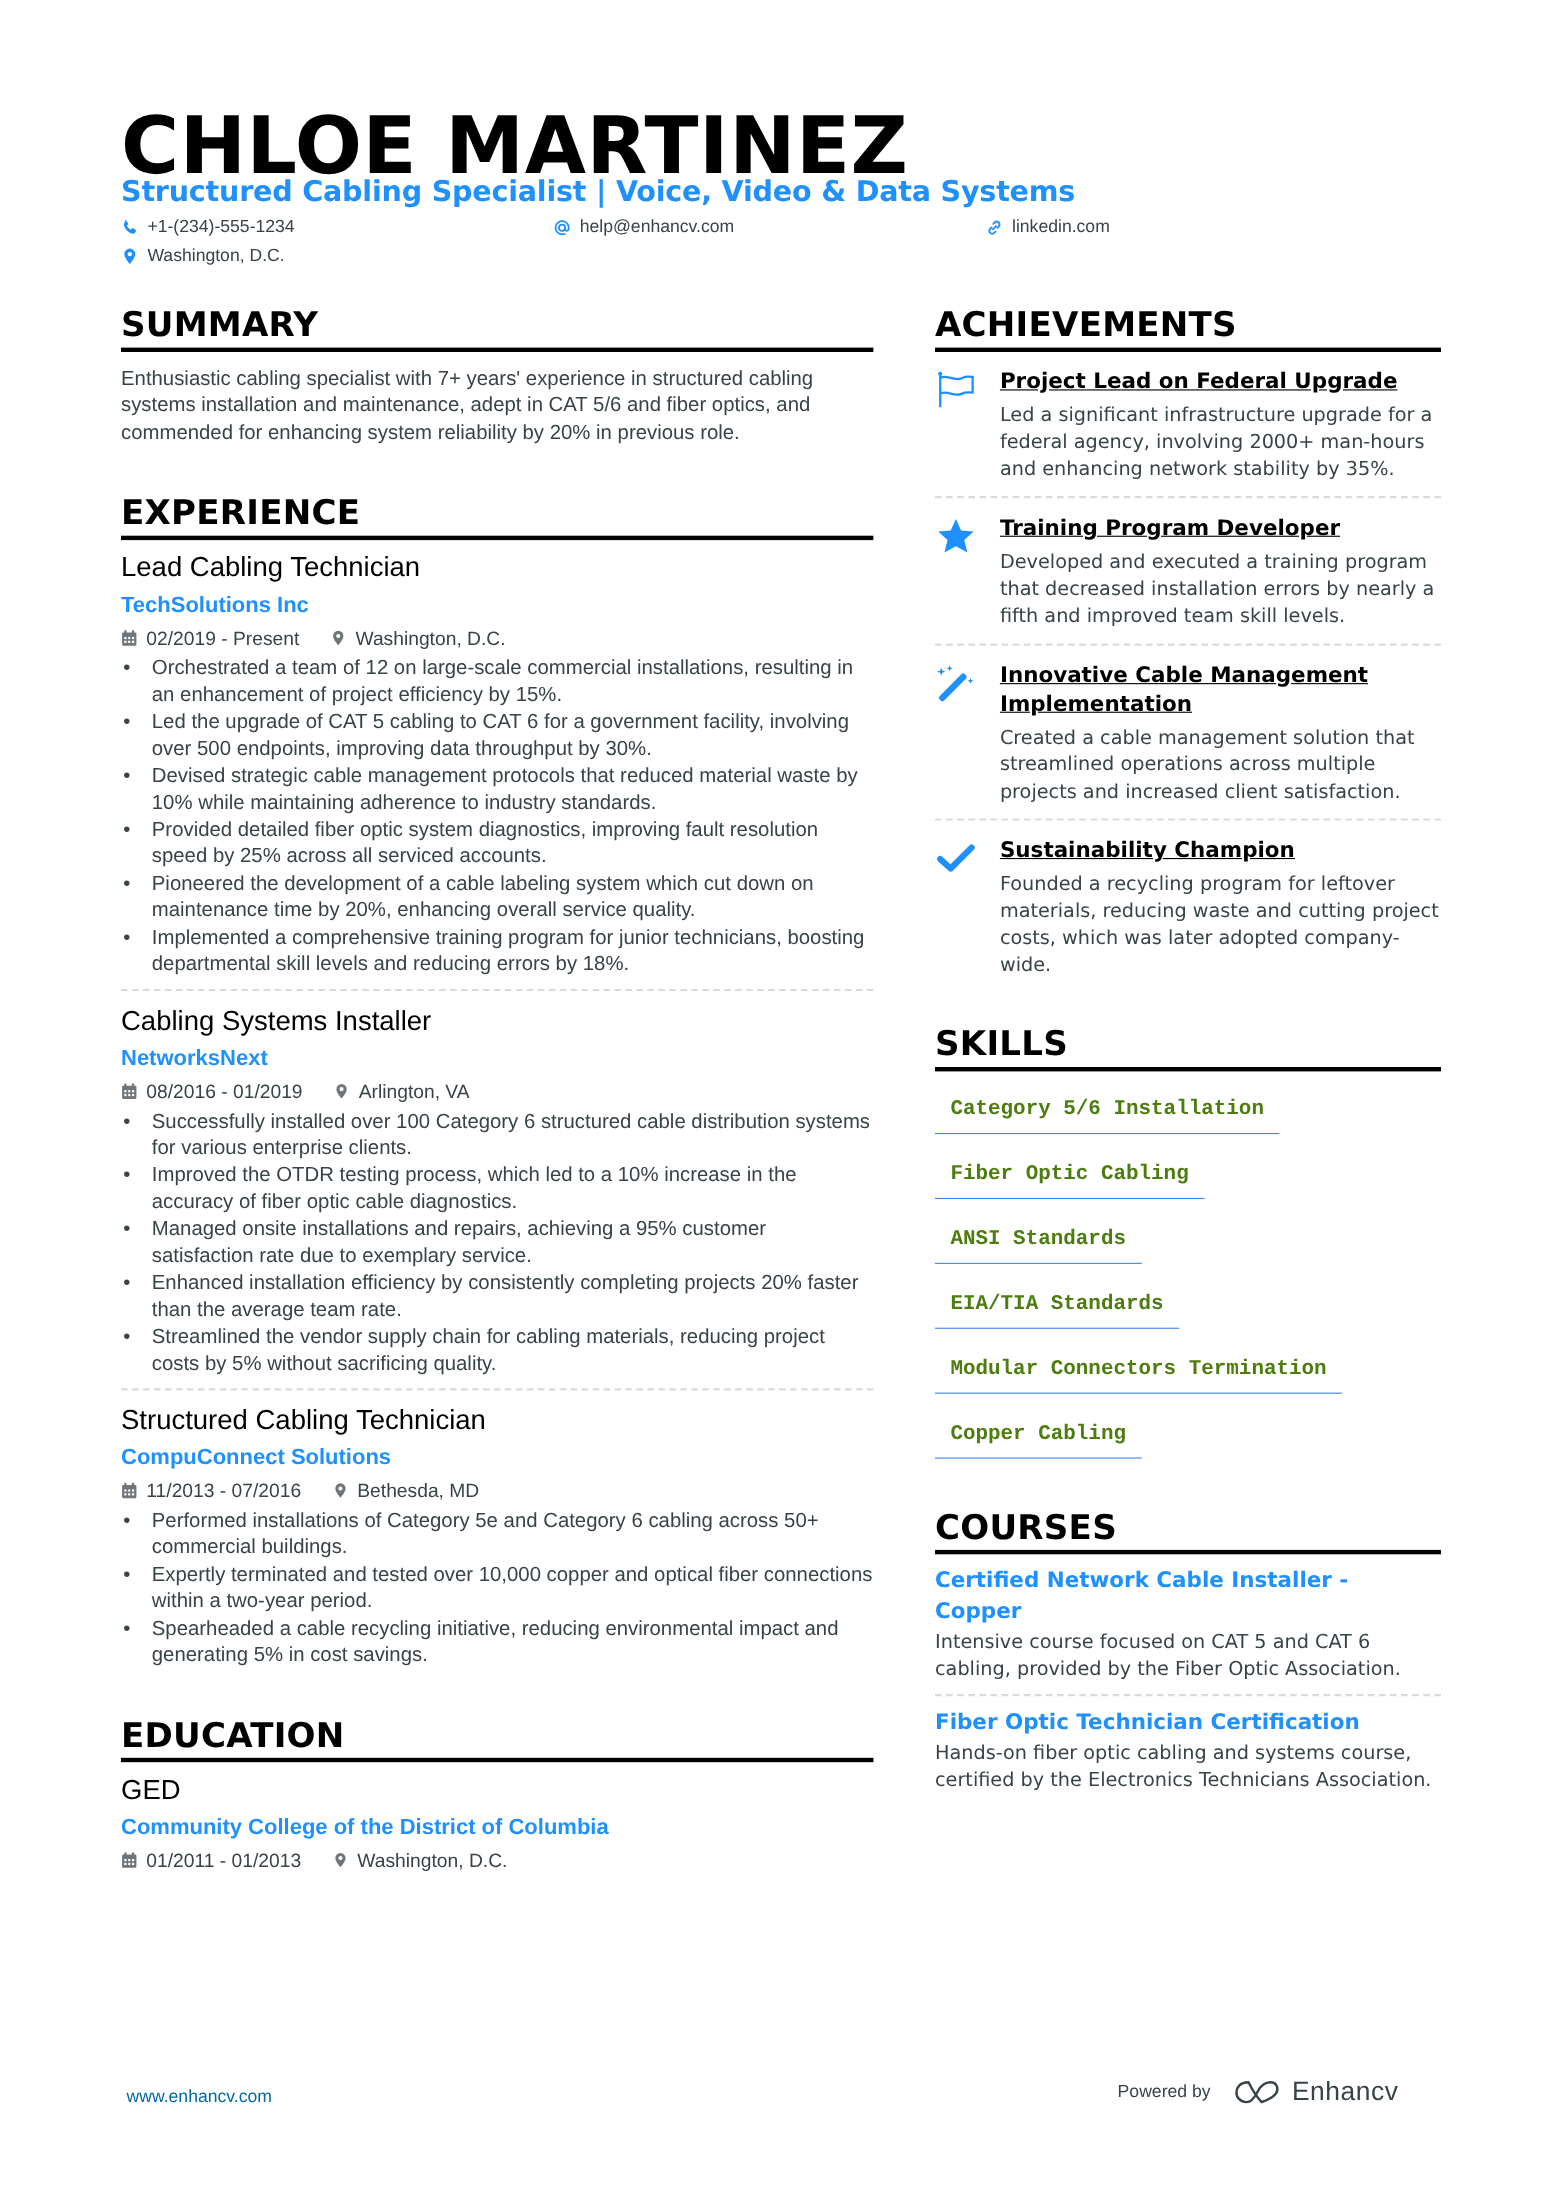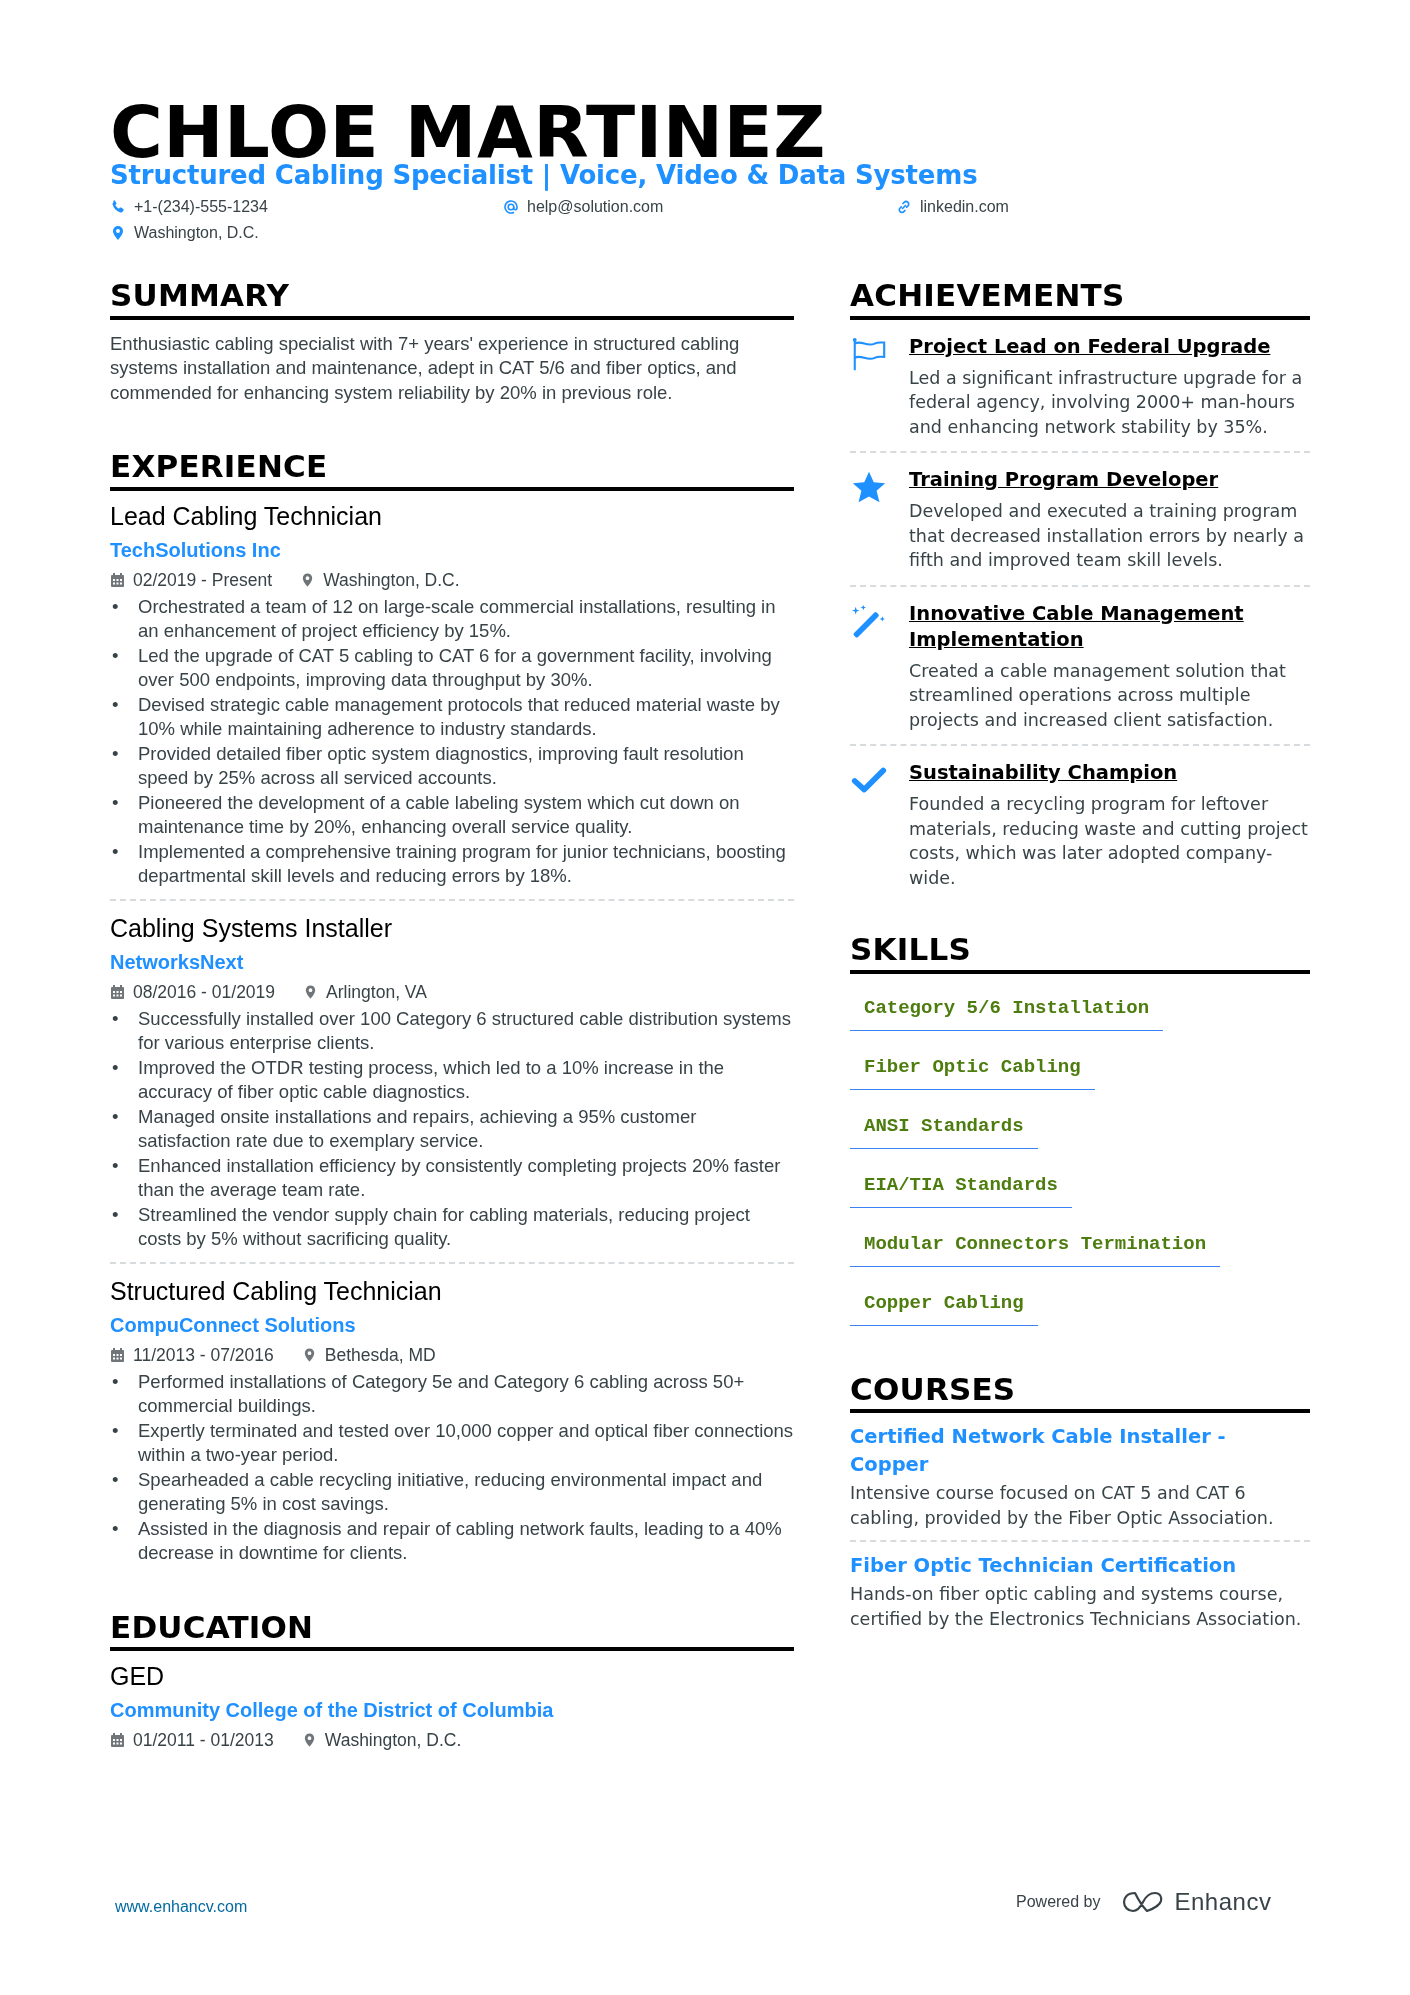--- a/index.html
+++ b/index.html
@@ -95,21 +95,21 @@
     <svg viewBox="0 0 16 16">
         <path fill="#1e90ff" d="M3.6 1.5c.4-.3 1-.2 1.3.2l1.5 2.2c.3.4.2.9-.1 1.2l-1 .9c.6 1.4 2 3 3.6 3.8l.9-1c.3-.4.9-.5 1.3-.2l2.2 1.5c.4.3.5.9.2 1.3l-.9 1.3c-.5.7-1.4 1-2.2.7C6.6 12.3 3.6 9.3 2.6 5.5c-.2-.8.1-1.6.7-2.1z"></path>
       </svg>
     <span>+1-(234)-555-1234</span>
   </div>
   <div class="contact-item" style="top:198px; left:393px;">
     <svg viewBox="0 0 16 16">
         <circle cx="8" cy="8" r="2.8" fill="none" stroke="#1e90ff" stroke-width="1.6"></circle>
         <path d="M10.8 8v1.2c0 1 .8 1.6 1.6 1.6S14 10 14 8.6V8A6 6 0 1 0 11 13.2" fill="none" stroke="#1e90ff" stroke-width="1.6"></path>
       </svg>
-    <span>help@solution.com</span>
+    <span>help@enhancv.com</span>
   </div>
   <div class="contact-item" style="top:198px; left:786px;">
     <svg viewBox="0 0 16 16">
         <path d="M6.5 9.5l3-3M7 4.5l1.2-1.2a2.6 2.6 0 0 1 3.7 3.7L10.7 8.2M9 11.5l-1.2 1.2a2.6 2.6 0 0 1-3.7-3.7l1.2-1.2" fill="none" stroke="#1e90ff" stroke-width="1.7" stroke-linecap="round"></path>
       </svg>
     <span>linkedin.com</span>
   </div>
   <div class="contact-item" style="top:224px; left:0;">
     <svg viewBox="0 0 16 16">
         <path fill="#1e90ff" d="M8 1a5 5 0 0 0-5 5c0 3.6 5 9 5 9s5-5.4 5-9a5 5 0 0 0-5-5zm0 7a2 2 0 1 1 0-4 2 2 0 0 1 0 4z"></path>
@@ -224,21 +224,20 @@
             <svg viewBox="0 0 16 16">
                 <path fill="#6f7579" d="M8 1a5 5 0 0 0-5 5c0 3.6 5 9 5 9s5-5.4 5-9a5 5 0 0 0-5-5zm0 7a2 2 0 1 1 0-4 2 2 0 0 1 0 4z"></path>
               </svg>
             <span>Bethesda, MD</span>
           </span>
         </div>
         <ul class="bullets">
           <li>Performed installations of Category 5e and Category 6 cabling across 50+ commercial buildings.</li>
           <li>Expertly terminated and tested over 10,000 copper and optical fiber connections within a two-year period.</li>
           <li>Spearheaded a cable recycling initiative, reducing environmental impact and generating 5% in cost savings.</li>
-          <li>Assisted in the diagnosis and repair of cabling network faults, leading to a 40% decrease in downtime for clients.</li>
         </ul>
       </div>
     </div>
 
     <div class="section" style="margin-top:44px;">
       <div class="section-title">EDUCATION</div>
       <div class="job">
         <div class="job-title">GED</div>
         <div class="job-company">Community College of the District of Columbia</div>
         <div class="job-meta">

